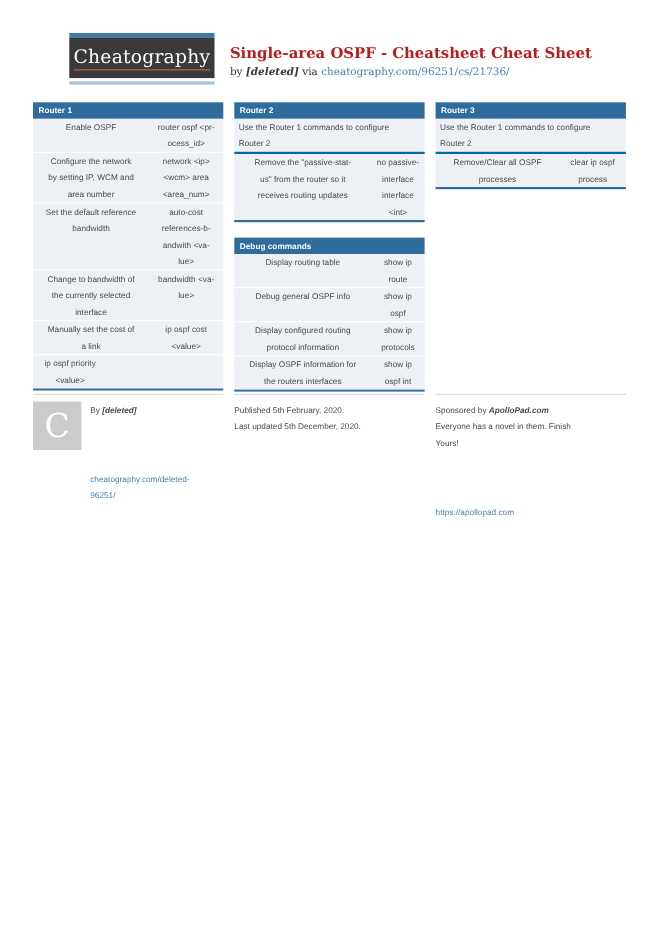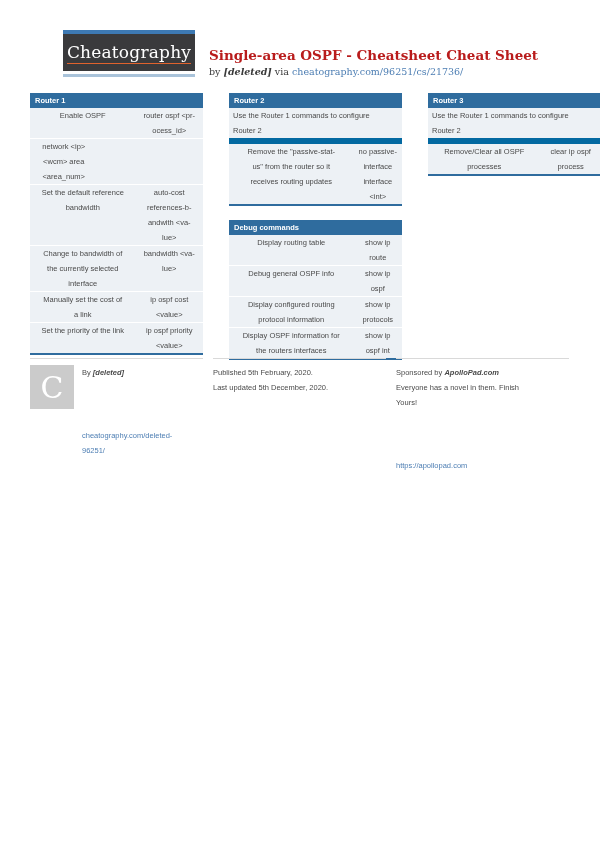--- a/index.html
+++ b/index.html
@@ -3,51 +3,51 @@
 <meta charset="utf-8">
 <style>
   * { margin:0; padding:0; box-sizing:border-box; }
   body { background:#fff; }
   .page {
     position:relative; width:600px; height:849px; background:#ffffff;
     font-family:"Liberation Sans", sans-serif; color:#4a4a4a;
     padding:30px 31px 0 30px; overflow:hidden;
   }
   
-  .header { display:flex; align-items:flex-end;padding-left:33px; }
+  .header { display:flex; align-items:center;padding-left:33px; }
   .logo-block { width:132px; flex:0 0 132px; }
   .logo-topbar { height:4px; background:#3d79b3; }
   .logo-box { background:#3a3a3c; height:37px; display:flex; align-items:center; justify-content:center; }
   .logo-text {
     font-family:"DejaVu Serif", serif; color:#ffffff; font-size:17px;
     border-bottom:1.5px solid #e0622d; padding-bottom:1px; letter-spacing:0.2px;
   }
   .logo-bottombar { height:3px; background:#a9c3da; margin-top:3px; }
   .header-text { margin-left:14px; padding-top:5px; font-family:"DejaVu Serif", serif; }
   .title { color:#b91c1c; font-size:13.5px; font-weight:bold; line-height:17px; }
   .byline { font-size:9.5px; color:#3a3a3a; margin-top:2px; }
   .byline .sep { margin-right:3px; }
   .blue-link { color:#4d7eb3; text-decoration:none;margin-top:48px; }
   .bold { font-weight:bold;font-style:italic; }
   
-  .cols { display:flex; gap:26px; margin-top:16px; height:265px; align-items:flex-start; }
+  .cols { display:flex; gap:10px; margin-top:16px; height:265px; align-items:flex-start; }
   .col { width:173px; flex:0 0 173px; }
   .sheet-table { border-bottom:2px solid #2f6c9e; margin-bottom:14px; }
   .table-header {
     background:#2f6c9e; color:#ffffff; font-size:7.5px; font-weight:bold;
     line-height:15px; height:15px; padding:0 5px;
   }
   .row { display:flex; background:#edf1f5; border-bottom:1px solid #ffffff; }
   .sheet-table .row:last-child { border-bottom:none; }
   .cell {
     font-size:7.5px; line-height:15px; padding:0 4px; color:#4a4a4a;
     white-space:pre-line; overflow:hidden;text-align:center;
   }
   .note-row {
-    background:#edf1f5; border-bottom:6px solid #0369a1; font-size:7.5px;
+    background:#edf1f5; border-bottom:2px solid #0369a1; font-size:7.5px;
     line-height:15px; padding:0 4px; white-space:pre-line; color:#4a4a4a;
   }
   .t-r1 .desc { width:61%; } .t-r1 .cmd { width:39%; }
   .t-r2 .desc { width:72%; } .t-r2 .cmd { width:28%; }
   .t-dbg .desc { width:72%; } .t-dbg .cmd { width:28%; }
   .t-r3 .desc { width:65%; } .t-r3 .cmd { width:35%; }
   
   .footer { display:flex; gap:10px; }
   .fcol {
     width:173px; flex:0 0 173px; border-top:1px solid #d9d9d9;
@@ -87,20 +87,23 @@
 
     <div class="col">
       <div class="sheet-table t-r1">
         <div class="table-header">Router 1</div>
         <div class="row">
           <div class="cell desc ml">Enable OSPF</div>
           <div class="cell cmd ml">router ospf &lt;pr-
 ocess_id&gt;</div>
         </div>
         <div class="row">
+          <div class="cell desc ml">Configure the network
+by setting IP, WCM and
+area number</div>
           <div class="cell cmd ml">network &lt;ip&gt;
 &lt;wcm&gt; area
 &lt;area_num&gt;</div>
         </div>
         <div class="row">
           <div class="cell desc ml">Set the default reference
 bandwidth</div>
           <div class="cell cmd ml">auto-cost
 references-b-
 andwith &lt;va-
@@ -113,21 +116,20 @@
           <div class="cell cmd ml">bandwidth &lt;va-
 lue&gt;</div>
         </div>
         <div class="row">
           <div class="cell desc ml">Manually set the cost of
 a link</div>
           <div class="cell cmd ml">ip ospf cost
 &lt;value&gt;</div>
         </div>
         <div class="row">
-          <div class="cell desc ml">Set the priority of the link</div>
           <div class="cell cmd ml">ip ospf priority
 &lt;value&gt;</div>
         </div>
       </div>
     </div>
 
     <div class="col">
       <div class="sheet-table t-r2">
         <div class="table-header">Router 2</div>
         <div class="note-row ml">Use the Router 1 commands to configure

